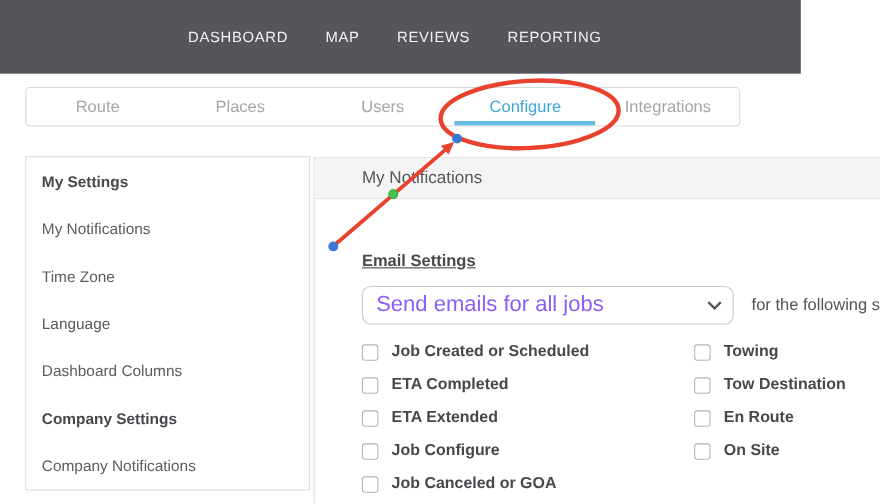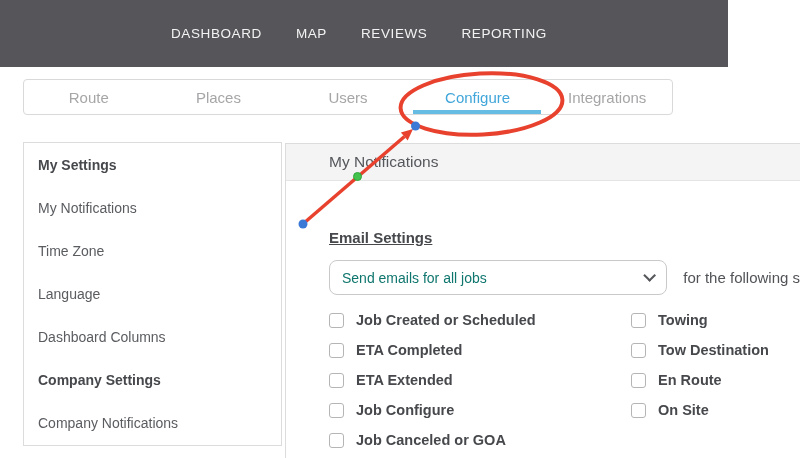--- a/index.html
+++ b/index.html
@@ -126,22 +126,22 @@
     border: 1px solid #c9c9c9;
     border-radius: 8px;
     background: #ffffff;
     display: flex;
     align-items: center;
     padding: 0 14px 0 12px;
     cursor: pointer;
   }
   .select .select-value {
     flex: 1;
-    font-size: 14px;
-    color: #0f766e;
+    font-size: 20px;
+    color: #8b5cf6;
     white-space: nowrap;
     overflow: hidden;
   }
   .chevron {
     width: 9px; height: 9px;
     border-right: 2px solid #55575b;
     border-bottom: 2px solid #55575b;
     transform: rotate(45deg) translateY(-3px);
     flex: 0 0 auto;
   }

